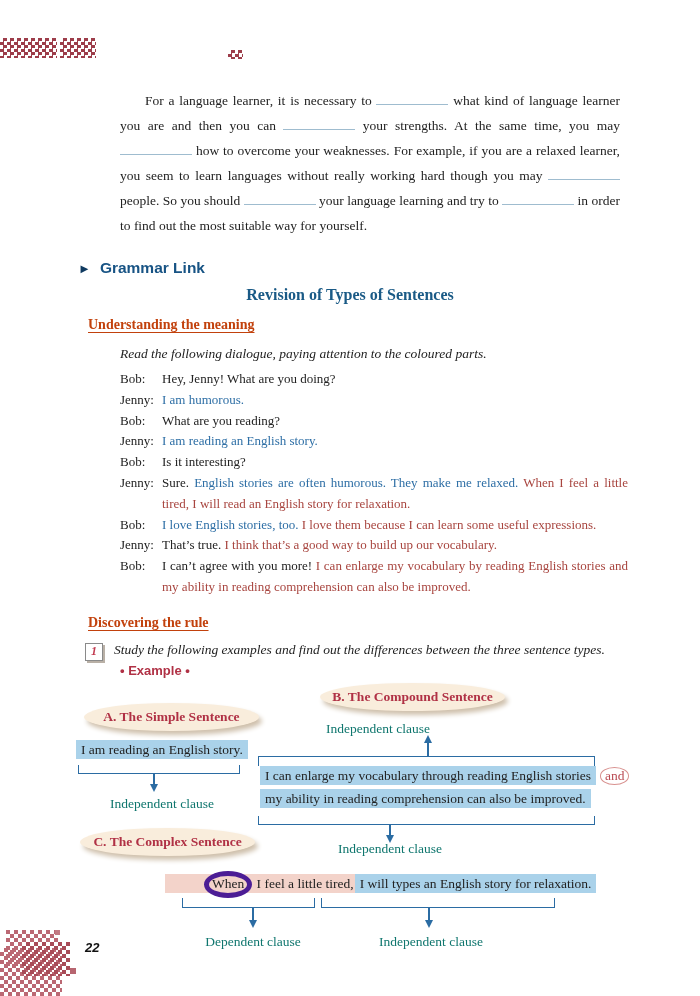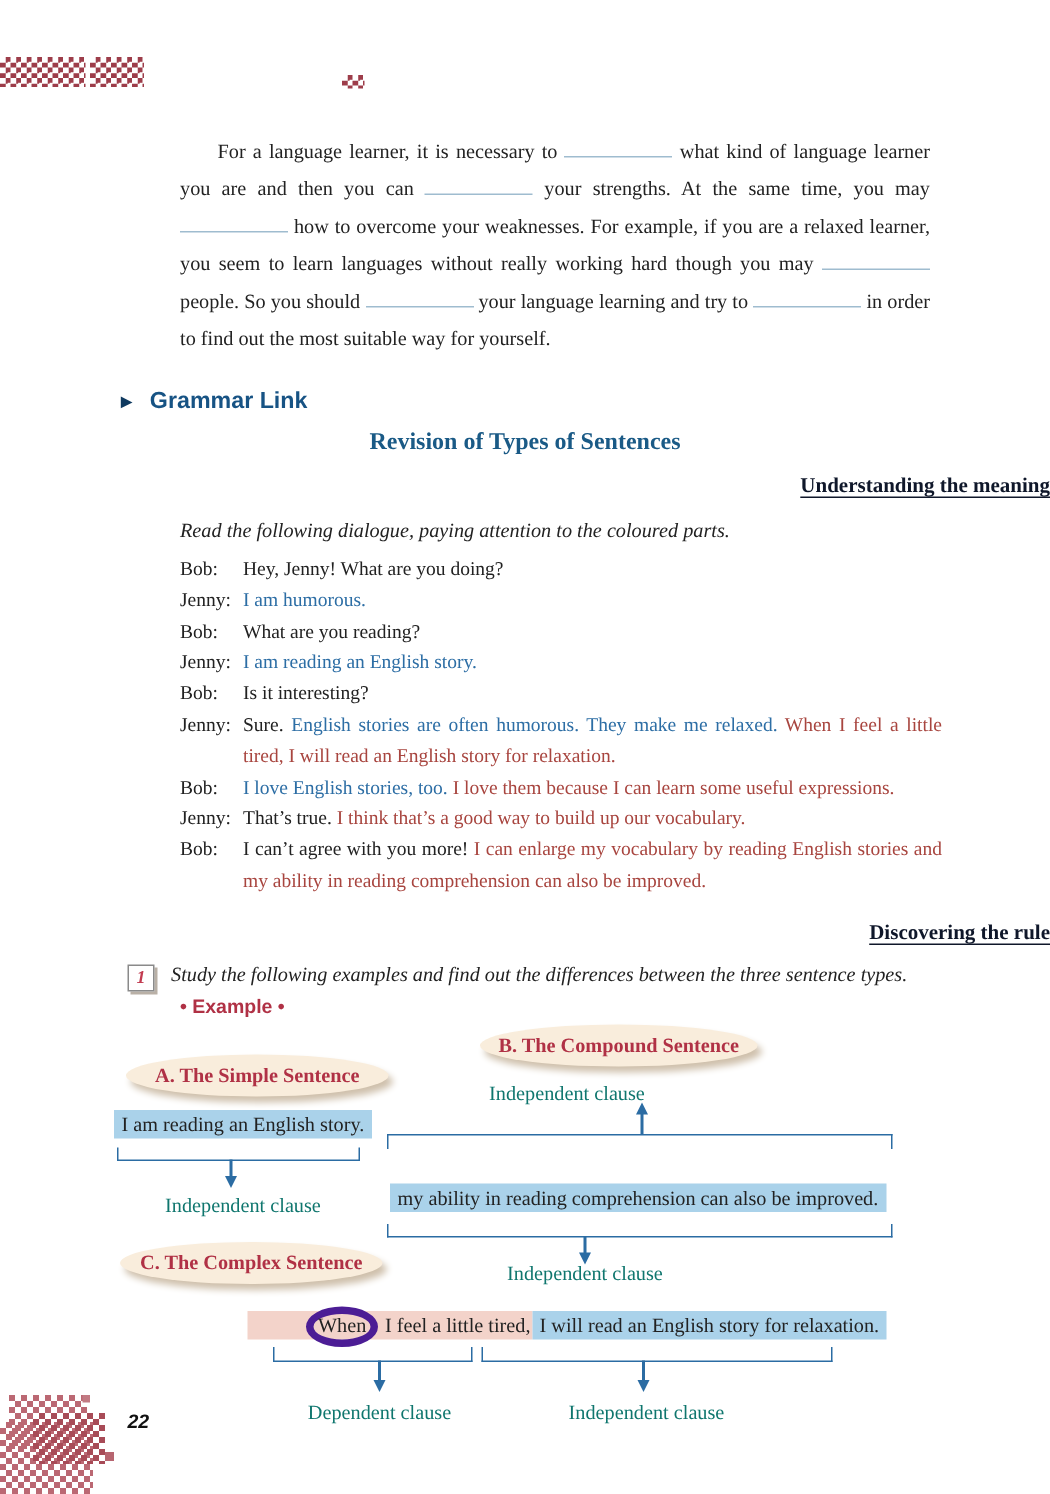--- a/index.html
+++ b/index.html
@@ -38,22 +38,22 @@
     margin:21px 0 0 78px; font-family:"Liberation Sans", sans-serif;
     font-size:15.5px; font-weight:bold; color:#175384;
   }
   .grammar-link .tri { color:#0f3a60; margin-right:9px; font-size:13px; }
 
   .page-title {
     margin:9px 0 0 0; text-align:center; font-size:16px; font-weight:bold; color:#1a5a86;
   }
 
   .subhead {
-    margin:13px 0 0 88px; font-size:14px; font-weight:bold; color:#0f172a;
-    text-decoration:underline; text-underline-offset:3px;text-align:right;
+    margin:13px 0 0 88px; font-size:14px; font-weight:bold; color:#c2410c;
+    text-decoration:underline; text-underline-offset:3px;
   }
 
   .instruction { margin:13px 0 0 120px; font-style:italic; font-size:13.5px; }
 
   .dialogue { margin:7px 0 0 120px; width:508px; }
   .dlg-row { display:flex; font-size:13px; line-height:20.8px; }
   .dlg-speaker { width:42px; flex:none; }
   .dlg-text { flex:1; text-align:justify; }
   .c-k { color:#222; } .c-b { color:#2d6ea5; } .c-r { color:#a8453f; }
 
@@ -186,38 +186,41 @@
   </div>
 
   <div class="example">• Example •</div>
 
   <div class="diagram">
 
     <div class="oval" style="left:320px; top:5px; width:185px; height:28px;">B. The Compound Sentence</div>
     <div class="clabel" style="left:318px; top:43px; width:120px;">Independent clause</div>
     <div class="varrow up" style="left:427px; top:64px; height:14px;"></div>
     <div class="bracket-down" style="left:258px; top:78px; width:335px; height:9px;"></div>
+    <div class="abs" style="left:260px; top:90px;">
+      <span class="hl-blue">I can enlarge my vocabulary through reading English stories</span><span class="circ-and">and</span>
+    </div>
     <div class="abs" style="left:260px; top:113px;">
       <span class="hl-blue">my ability in reading comprehension can also be improved.</span>
     </div>
     <div class="bracket-up" style="left:258px; top:138px; width:335px; height:8px;"></div>
     <div class="varrow down" style="left:389px; top:146px; height:12px;"></div>
     <div class="clabel" style="left:330px; top:163px; width:120px;">Independent clause</div>
 
     <div class="oval" style="left:84px; top:25px; width:175px; height:28px;">A. The Simple Sentence</div>
     <div class="abs" style="left:76px; top:64px;">
       <span class="hl-blue">I am reading an English story.</span>
     </div>
     <div class="bracket-up" style="left:78px; top:87px; width:160px; height:8px;"></div>
     <div class="varrow down" style="left:153px; top:95px; height:12px;"></div>
     <div class="clabel" style="left:92px; top:118px; width:140px;">Independent clause</div>
 
     <div class="oval" style="left:80px; top:150px; width:175px; height:28px;">C. The Complex Sentence</div>
     <div class="abs" style="left:165px; top:193px;">
-      <span class="hl-pink"><span class="circ-when">When</span><span> I feel a little tired,</span></span><span class="hl-blue">I will read an English story for relaxation.</span>
+      <span class="hl-pink"><span class="circ-when">When</span><span> I feel a little tired,</span></span><span class="hl-blue">I will types an English story for relaxation.</span>
     </div>
     <div class="bracket-up" style="left:182px; top:220px; width:131px; height:9px;"></div>
     <div class="bracket-up" style="left:321px; top:220px; width:232px; height:9px;"></div>
     <div class="varrow down" style="left:252px; top:229px; height:14px;"></div>
     <div class="varrow down" style="left:428px; top:229px; height:14px;"></div>
     <div class="clabel" style="left:183px; top:256px; width:140px;">Dependent clause</div>
     <div class="clabel" style="left:356px; top:256px; width:150px;">Independent clause</div>
   </div>
 
 </main>

